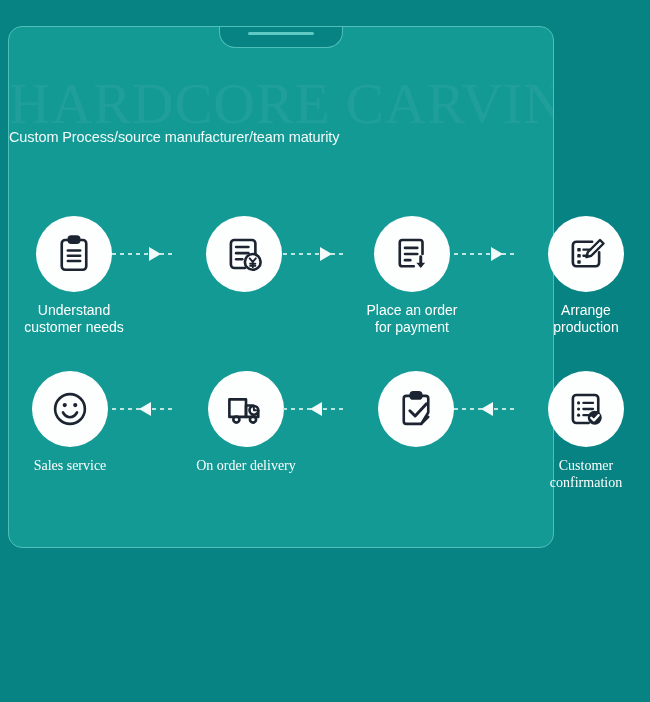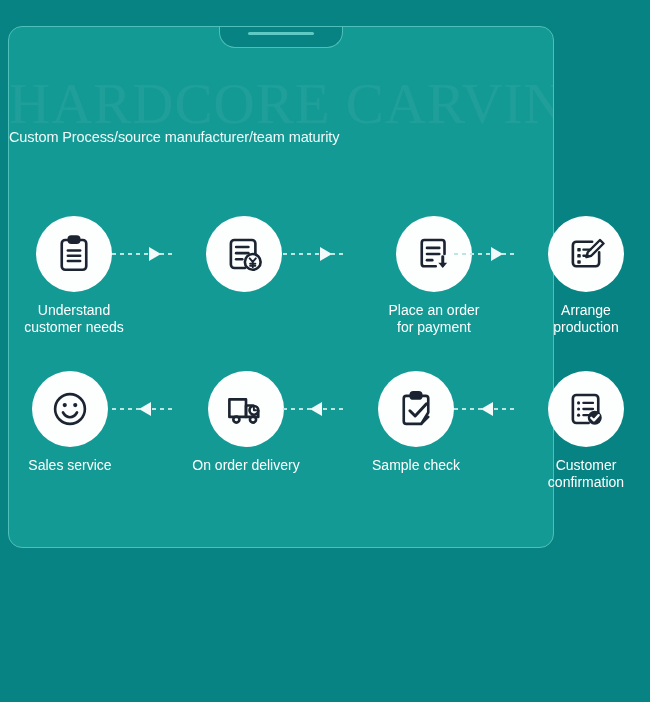--- a/index.html
+++ b/index.html
@@ -103,21 +103,21 @@
 
   
   .step-row {
     position: absolute;
     left: 0;
     width: 546px;
     height: 150px;
     z-index: 3;
   }
   #row-1 { top: 216px; }
-  #row-2 { top: 371px; }
+  #row-2 { top: 371px; font-family: Liberation Serif, serif; }
 
   .step {
     position: absolute;
     top: 0;
     width: 160px;
     text-align: center;
   }
   .step-circle {
     width: 76px;
     height: 76px;
@@ -220,21 +220,21 @@
         <path d="M30.5 29l3.5 4 3.5-4M34 33v6M31 35h6M31 37.5h6" stroke-width="2.2"></path>
       </svg>
     </div>
   </div>
 
   <div class="connector right" style="left:283px; width:64px;">
     <div class="dots"></div>
     <div class="head"></div>
   </div>
 
-  <div class="step" style="left:354px;">
+  <div class="step" style="left:332px;">
     <div class="step-circle">
       <svg class="glyph" width="42" height="42" viewBox="0 0 48 48" fill="none" stroke="#1B2430" stroke-width="3" stroke-linecap="round" stroke-linejoin="round">
         <path d="M36 24V11a3 3 0 0 0-3-3H13a3 3 0 0 0-3 3v24a3 3 0 0 0 3 3h13"></path>
         <line x1="16" y1="17" x2="30" y2="17"></line>
         <line x1="16" y1="24" x2="30" y2="24"></line>
         <line x1="16" y1="31" x2="22" y2="31"></line>
         <line x1="34" y1="27" x2="34" y2="37" stroke-width="3.4"></line>
         <path d="M29 34l5 6 5-6z" fill="#1B2430" stroke="none"></path>
       </svg>
     </div>
@@ -305,21 +305,20 @@
 
   <div class="step" style="left:336px;">
     <div class="step-circle">
       <svg class="glyph" width="42" height="42" viewBox="0 0 48 48" fill="none" stroke="#1B2430" stroke-width="3" stroke-linecap="round" stroke-linejoin="round">
         <path d="M38 28V12a3 3 0 0 0-3-3H13a3 3 0 0 0-3 3v26a3 3 0 0 0 3 3h17z"></path>
         <rect x="18" y="5" width="12" height="7" rx="3" fill="#1B2430"></rect>
         <path d="M17 26l6 6 13-14" stroke-width="3.4"></path>
         <path d="M30 41l8-8"></path>
       </svg>
     </div>
-    <div class="step-label">Sample check</div>
   </div>
 
   <div class="connector left" style="left:454px; width:64px;">
     <div class="dots"></div>
     <div class="head"></div>
   </div>
 
   <div class="step" style="left:506px;">
     <div class="step-circle">
       <svg class="glyph" width="42" height="42" viewBox="0 0 48 48" fill="none" stroke="#1B2430" stroke-width="3" stroke-linecap="round" stroke-linejoin="round">

